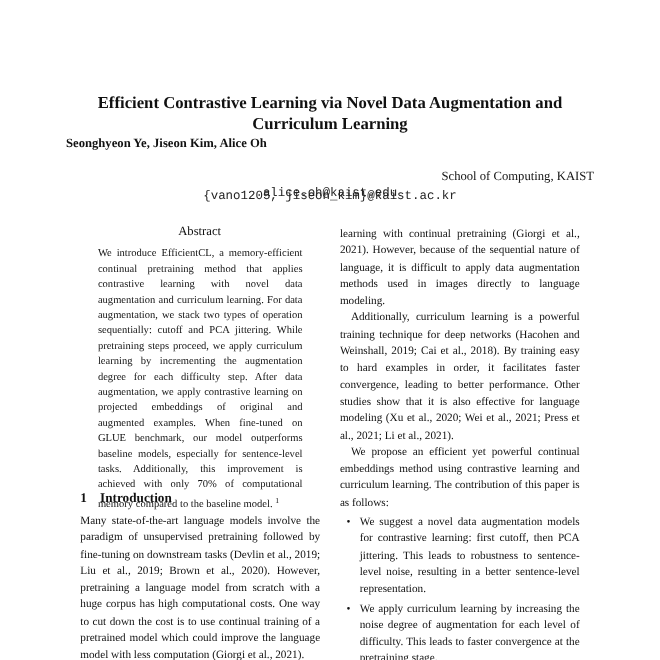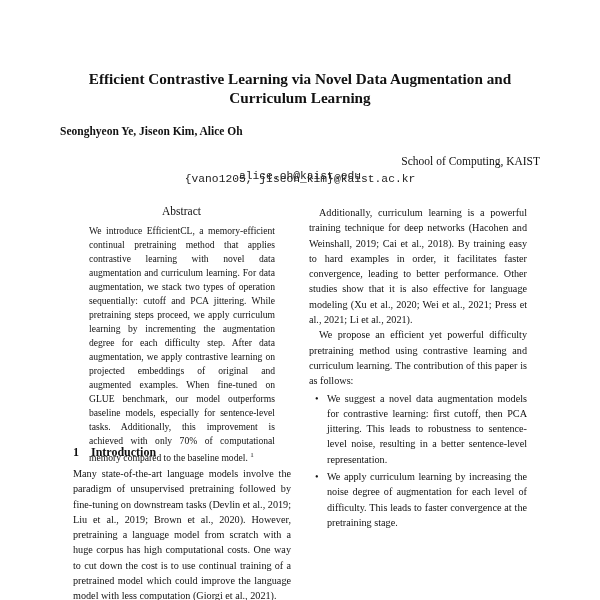--- a/index.html
+++ b/index.html
@@ -1,18 +1,18 @@
 <!DOCTYPE html>
 <html><head>
 <meta charset="utf-8">
 <style>
   html, body { margin:0; padding:0; background:#ffffff; }
   body { width:600px; height:600px; overflow:hidden; position:relative;
          font-family:"Liberation Serif", serif; color:#111; }
-  .title { position:absolute; left:60px; width:480px; top:69px; text-align:center;
+  .title { position:absolute; left:60px; width:480px; top:84px; text-align:center;
            font-weight:bold; font-size:15.2px; line-height:19px; }
   .authors { position:absolute; left:60px; width:480px; top:124px; text-align:left;
              font-weight:bold; font-size:11.5px; line-height:15px; }
   .affil { position:absolute; left:60px; width:480px; top:154px; text-align:right;
            font-size:11.5px; line-height:15px; }
   .email { position:absolute; left:60px; width:480px; text-align:center;
            font-family:"Liberation Mono", monospace; font-size:11.3px; line-height:15px; color:#222; }
   .email1 { top:172px; } .email2 { top:169px; }
   .abs-h { position:absolute; left:73px; width:217px; top:205px; text-align:center;
            font-weight:normal; font-size:11.5px; }
@@ -46,22 +46,23 @@
   <span>We introduce EfficientCL, a memory-efficient continual pretraining method that applies contrastive learning with novel data augmentation and curriculum learning. For data augmentation, we stack two types of operation sequentially: cutoff and PCA jittering. While pretraining steps proceed, we apply curriculum learning by incrementing the augmentation degree for each difficulty step. After data augmentation, we apply contrastive learning on projected embeddings of original and augmented examples. When fine-tuned on GLUE benchmark, our model outperforms baseline models, especially for sentence-level tasks. Additionally, this improvement is achieved with only 70% of computational memory compared to the baseline model.</span>
   <sup>1</sup>
 </div>
 
 <div class="sec-h">
   <span class="num">1</span><span>Introduction</span>
 </div>
 <div class="body-l">Many state-of-the-art language models involve the paradigm of unsupervised pretraining followed by fine-tuning on downstream tasks (Devlin et al., 2019; Liu et al., 2019; Brown et al., 2020). However, pretraining a language model from scratch with a huge corpus has high computational costs. One way to cut down the cost is to use continual training of a pretrained model which could improve the language model with less computation (Giorgi et al., 2021).</div>
 
 <div class="col-r">
+  <p>learning with continual pretraining (Giorgi et al., 2021). However, because of the sequential nature of language, it is difficult to apply data augmentation methods used in images directly to language modeling.</p>
   <p class="ind">Additionally, curriculum learning is a powerful training technique for deep networks (Hacohen and Weinshall, 2019; Cai et al., 2018). By training easy to hard examples in order, it facilitates faster convergence, leading to better performance. Other studies show that it is also effective for language modeling (Xu et al., 2020; Wei et al., 2021; Press et al., 2021; Li et al., 2021).</p>
-  <p class="ind">We propose an efficient yet powerful difficulty pretraining method using contrastive learning and curriculum learning. The contribution of this paper is as follows:</p>
+  <p class="ind">We propose an efficient yet powerful continual embeddings method using contrastive learning and curriculum learning. The contribution of this paper is as follows:</p>
   <ul>
     <li>
       <span class="bullet">•</span>
       <span>We suggest a novel data augmentation models for contrastive learning: first cutoff, then PCA jittering. This leads to robustness to sentence-level noise, resulting in a better sentence-level representation.</span>
     </li>
     <li>
       <span class="bullet">•</span>
       <span>We apply curriculum learning by increasing the noise degree of augmentation for each level of difficulty. This leads to faster convergence at the pretraining stage.</span>
     </li>
 

